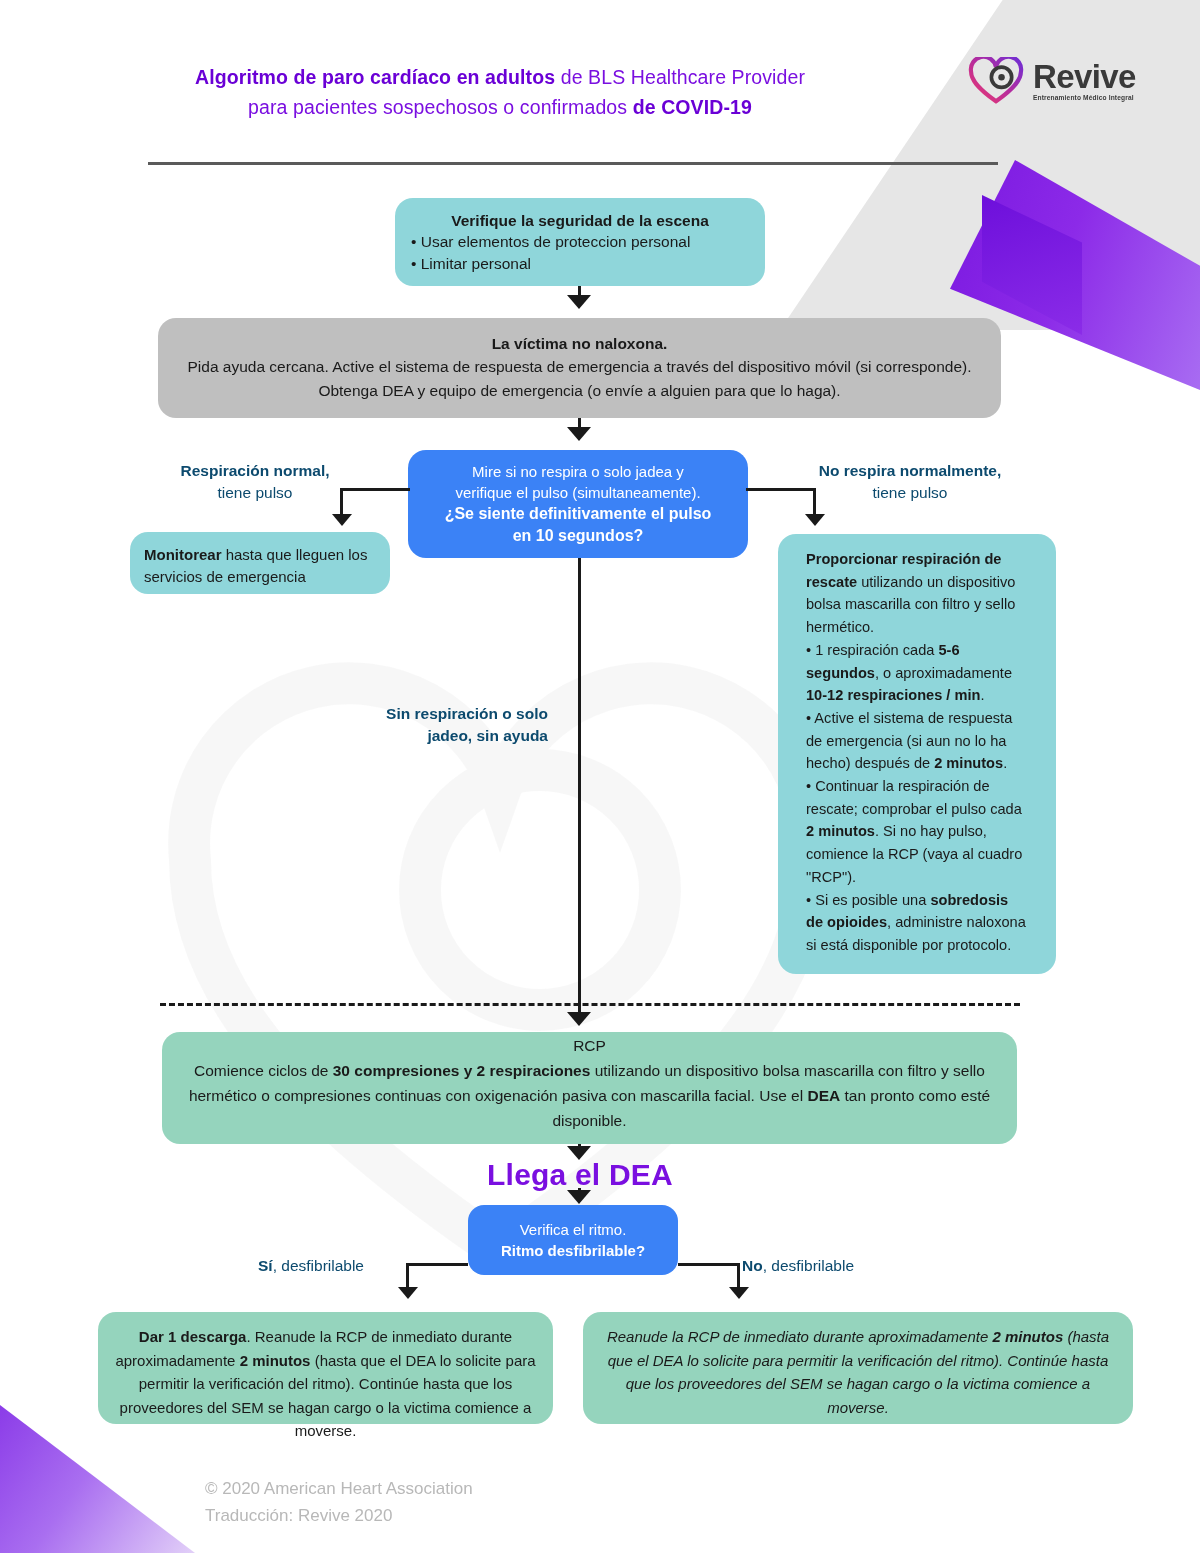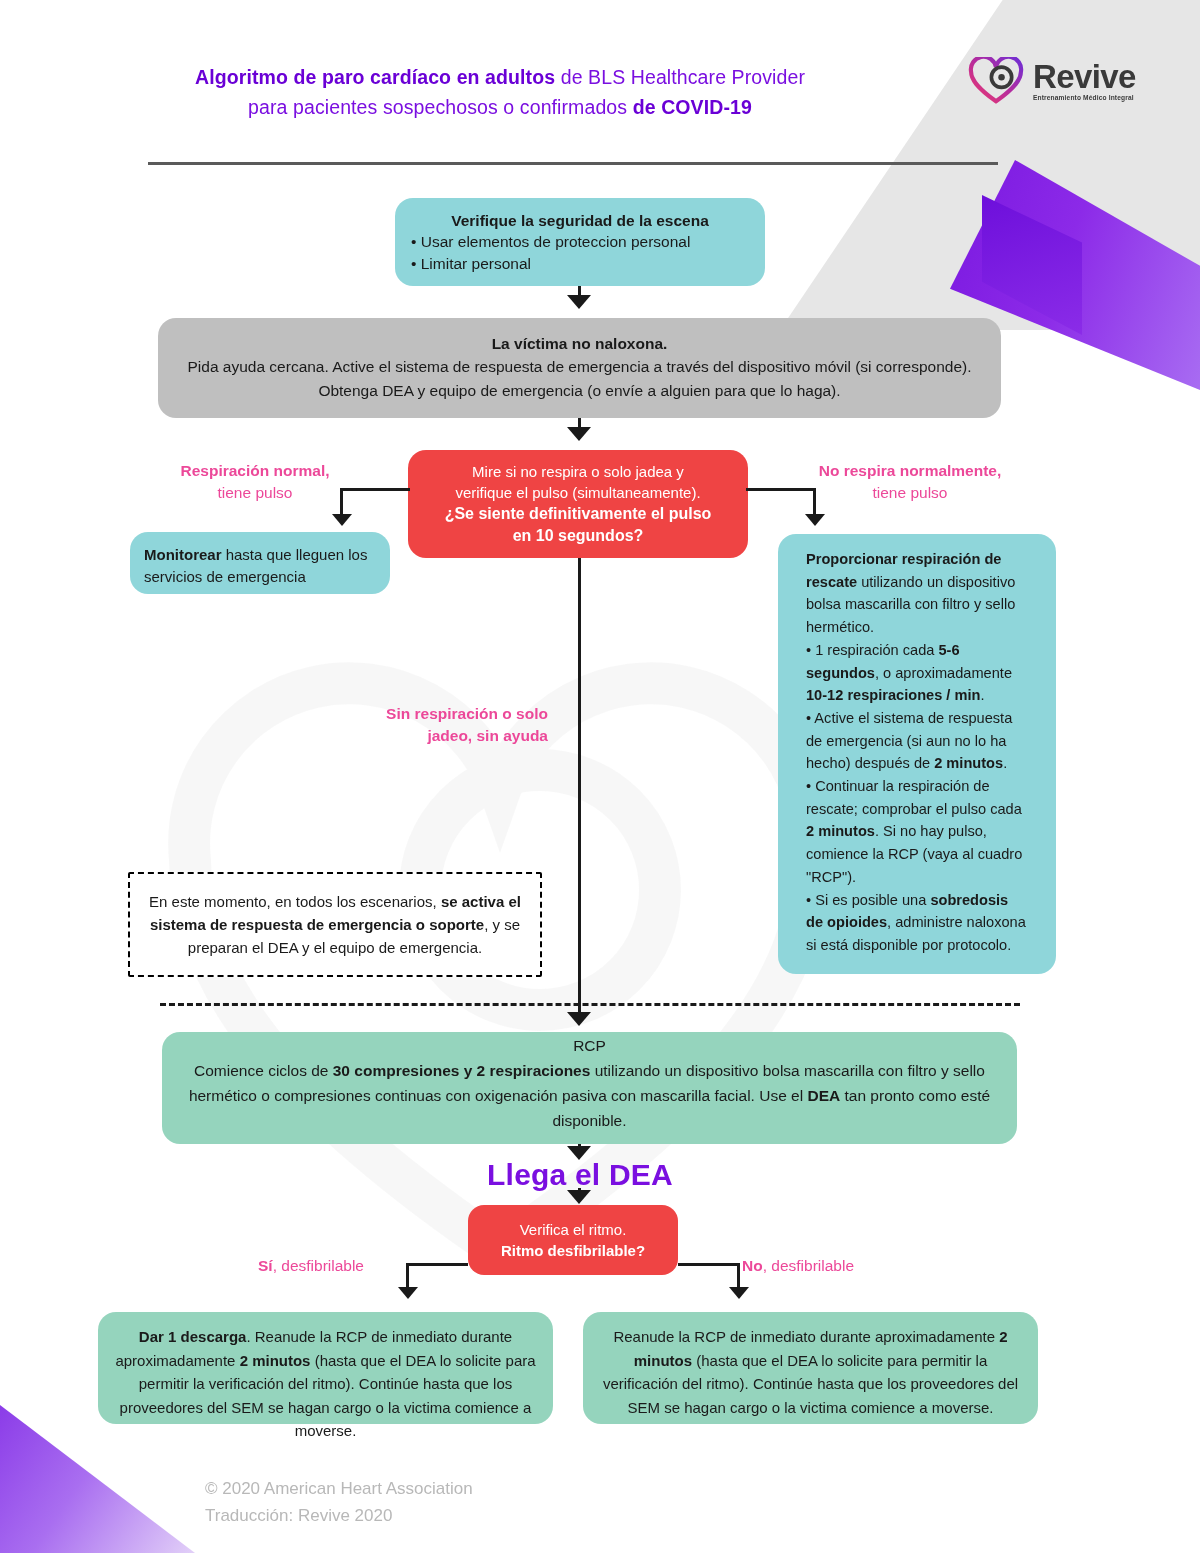--- a/index.html
+++ b/index.html
@@ -63,21 +63,21 @@
   .logo-text{display:flex;flex-direction:column;line-height:1;}
   .logo-name{font-size:33px;font-weight:700;color:#3a3a3a;letter-spacing:-.6px;}
   .logo-tag{font-size:6.6px;font-weight:700;color:#3a3a3a;letter-spacing:.15px;margin-top:2px;}
 
   
   .box{position:absolute;box-sizing:border-box;}
   .rounded{border-radius:18px;}
   .teal-mid{background:#8fd6da;}
   .teal-green{background:#95d4bd;}
   .gray{background:#bfbfbf;}
-  .purple{background:#ef4444;color:#ffffff;}
+  .purple{background:#3b82f6;color:#ffffff;}
   .dashed{background:#ffffff;border:2.5px dashed #000;border-radius:2px;}
 
   .box p{margin:0;}
   .c{text-align:center;}
   .l{text-align:left;}
 
   
   #b-scene{left:395px;top:198px;width:370px;height:88px;padding:12px 16px 10px 16px;}
   #b-scene .h{font-weight:700;font-size:15.5px;line-height:21px;}
   #b-scene .li{font-size:15.5px;line-height:22px;}
@@ -108,26 +108,26 @@
   #b-rcp .h{font-size:15.5px;line-height:24px;}
   #b-rcp .t{font-size:15.5px;line-height:25px;}
   #b-rcp b{font-weight:700;}
 
   #b-decision2{left:468px;top:1205px;width:210px;height:70px;padding:16px;
                display:flex;flex-direction:column;justify-content:center;border-radius:16px;}
   #b-decision2 .t{font-size:15px;line-height:21px;}
   #b-decision2 .b{font-size:15px;line-height:21px;font-weight:700;}
 
   #b-shock{left:98px;top:1312px;width:455px;height:112px;padding:13px 14px;}
-  #b-noshock{left:583px;top:1312px;width:455px;height:112px;padding:13px 14px;}
+  #b-noshock{left:583px;top:1312px;width:550px;height:112px;padding:13px 14px;font-style:italic;}
   #b-shock .t,#b-noshock .t{font-size:15px;line-height:23.5px;}
   #b-shock b,#b-noshock b{font-weight:700;}
 
   
-  .lab{position:absolute;color:#ec4899;font-size:15.5px;line-height:22px;}
+  .lab{position:absolute;color:#0c4a6e;font-size:15.5px;line-height:22px;}
   .lab b{font-weight:700;}
   #lab-left1{left:140px;top:460px;width:230px;text-align:center;}
   #lab-right1{left:790px;top:460px;width:240px;text-align:center;}
   #lab-center{left:378px;top:703px;width:170px;text-align:right;font-weight:700;}
   #lab-si{left:258px;top:1255px;width:145px;text-align:left;}
   #lab-no{left:742px;top:1255px;width:160px;text-align:left;}
 
   #aed-arrives{position:absolute;left:0;top:1158px;width:1160px;text-align:center;
                color:#7a0fe0;font-size:30px;font-weight:700;letter-spacing:.2px;}
 
@@ -240,23 +240,20 @@
 
   <div class="box rounded teal-mid l" id="b-rescue">
     <p class="t"><b>Proporcionar respiración de rescate</b><span> utilizando un dispositivo bolsa mascarilla con filtro y sello hermético.</span><br><span>• 1 respiración cada </span><b>5-6 segundos</b><span>, o aproximadamente </span><b>10-12 respiraciones / min</b><span>.</span><br><span>• Active el sistema de respuesta de emergencia (si aun no lo ha hecho) después de </span><b>2 minutos</b><span>.</span><br><span>• Continuar la respiración de rescate; comprobar el pulso cada </span><b>2 minutos</b><span>. Si no hay pulso, comience la RCP (vaya al cuadro "RCP").</span><br><span>• Si es posible una </span><b>sobredosis de opioides</b><span>, administre naloxona si está disponible por protocolo.</span></p>
   </div>
 
   <div class="conn vline" style="left:578px;top:558px;height:464px;"></div>
   <div class="arrow" style="left:567px;top:1012px;"></div>
 
   <div class="lab" id="lab-center">Sin respiración o solo jadeo, sin ayuda</div>
 
-  <div class="box dashed c" id="b-dashed">
-    <p class="t"><span>En este momento, en todos los escenarios, </span><b>se activa el sistema de respuesta de emergencia o soporte</b><span>, y se preparan el DEA y el equipo de emergencia.</span></p>
-  </div>
 
   <div class="dash-h" style="left:160px;top:1003px;width:860px;"></div>
 
   <div class="box rounded teal-green c" id="b-rcp">
     <p class="h">RCP</p>
     <p class="t"><span>Comience ciclos de </span><b>30 compresiones y 2 respiraciones</b><span> utilizando un dispositivo bolsa mascarilla con filtro y sello hermético o compresiones continuas con oxigenación pasiva con mascarilla facial. Use el </span><b>DEA</b><span> tan pronto como esté disponible.</span></p>
   </div>
 
   <div class="conn vline" style="left:578px;top:1144px;height:10px;"></div>
   <div class="arrow" style="left:567px;top:1146px;"></div>

